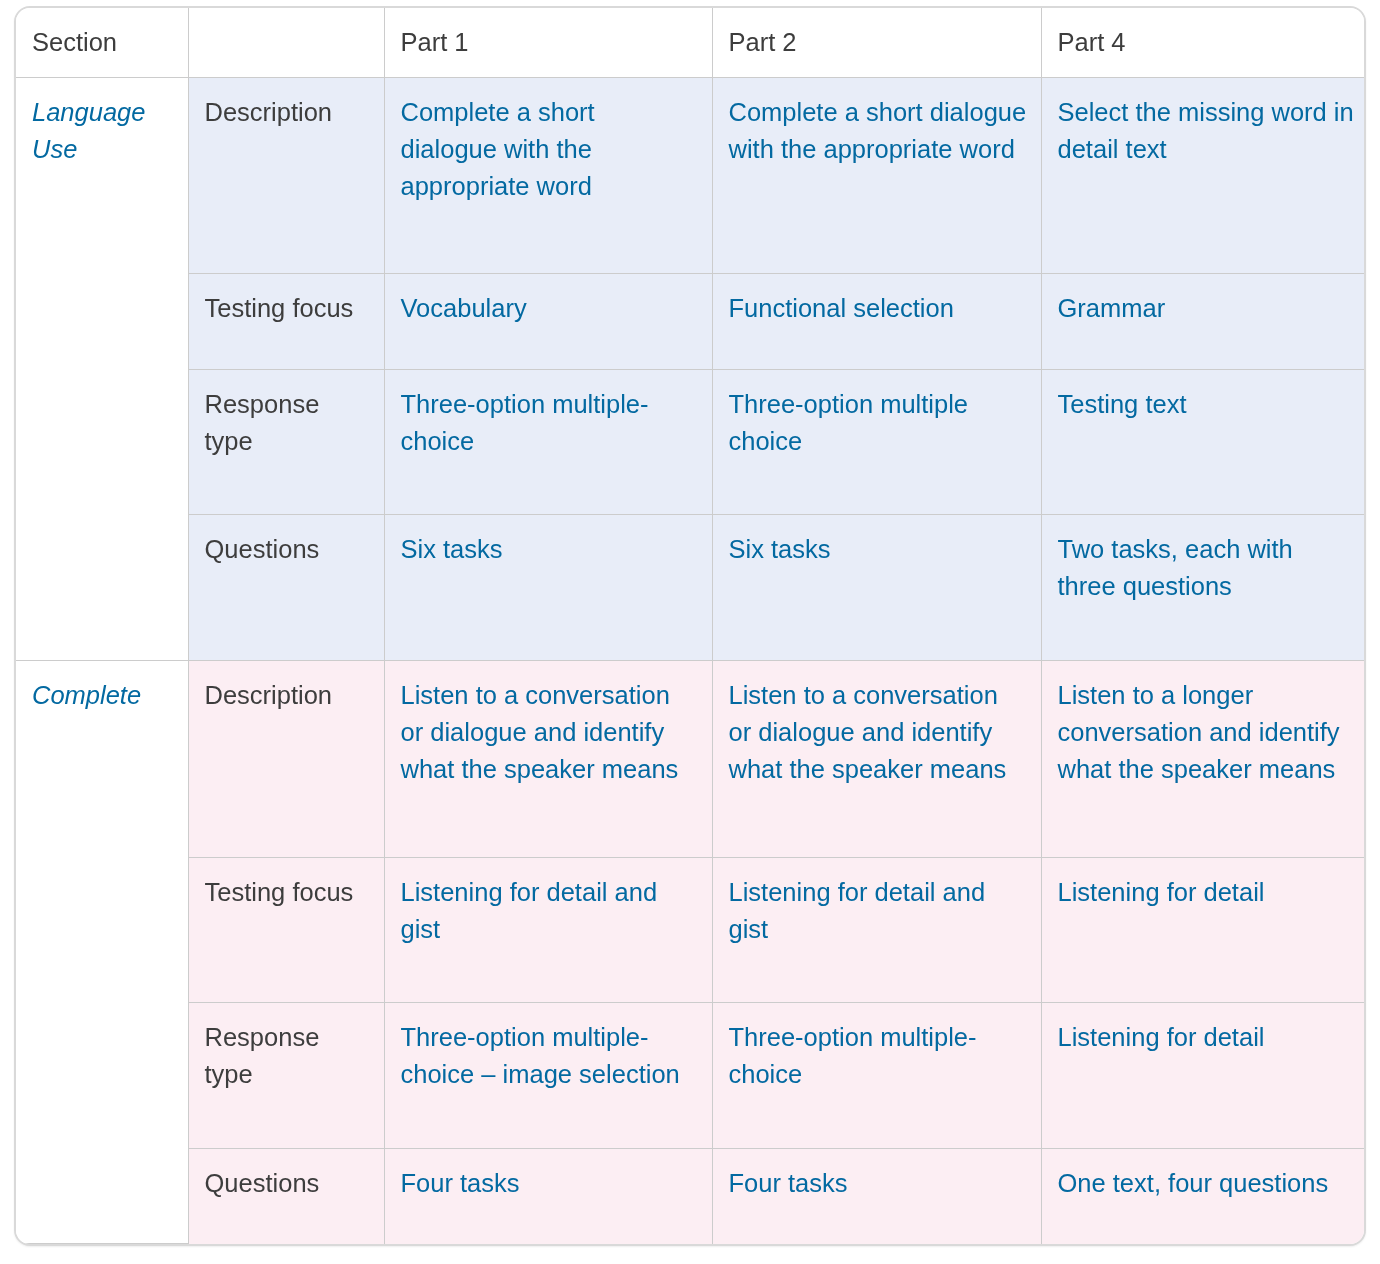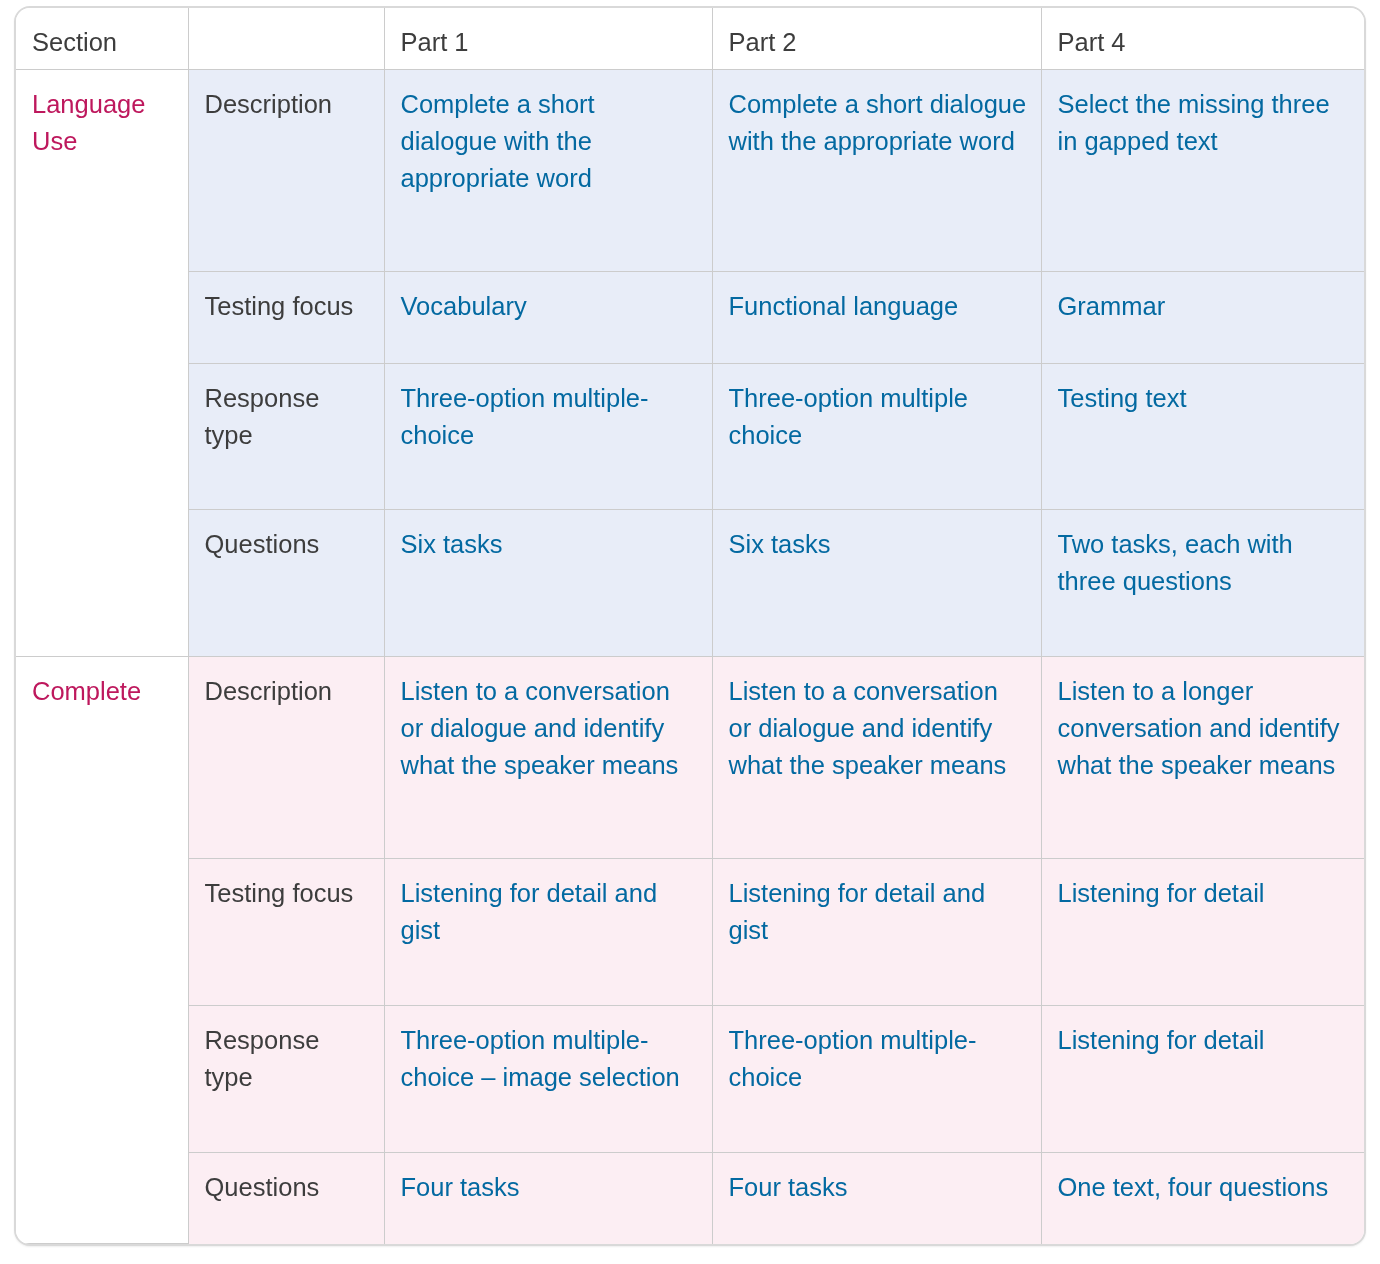--- a/index.html
+++ b/index.html
@@ -39,21 +39,21 @@
   }
 
   table.spec col.c-section { width: 172px; }
   table.spec col.c-aspect  { width: 196px; }
   table.spec col.c-p1      { width: 328px; }
   table.spec col.c-p2      { width: 329px; }
   table.spec col.c-p3      { width: 327px; }
 
   table.spec th, table.spec td {
     border: 1px solid #cccccc;
-    padding: 16px 14px 8px 16px;
+    padding: 16px 14px 16px 16px;
     vertical-align: top;
     text-align: left;
     font-weight: normal;
   }
 
   
   table.spec tr > *:first-child { border-left: none; }
   table.spec tr > *:last-child  { border-right: none; }
   table.spec thead tr > *       { border-top: none; }
   table.spec tbody tr:last-child > * { border-bottom: none; }
@@ -64,21 +64,22 @@
     background: #ffffff;
     padding-top: 20px;
     padding-bottom: 20px;
   }
 
   .section-cell {
     font-weight: bold;
     text-align: center;
     vertical-align: middle;
     background: #ffffff;
-    color: #be185d;
+    color: #0369a1;
+    font-style: italic;
   }
 
   .aspect {
     font-weight: bold;
     color: #3d3d3d;
   }
 
   .band-lang  .aspect,
   .band-lang  .val { background: #e8edf8; }
 
@@ -110,26 +111,26 @@
       </tr>
     </thead>
 
     <tbody>
 
       <tr class="band-lang">
         <td class="section-cell" rowspan="4">Language Use</td>
         <td class="aspect">Description</td>
         <td class="val">Complete a short dialogue with the appropriate word</td>
         <td class="val">Complete a short dialogue with the appropriate word</td>
-        <td class="val">Select the missing three in gapped text</td>
+        <td class="val">Select the missing word in detail text</td>
       </tr>
       <tr class="band-lang">
         <td class="aspect">Testing focus</td>
         <td class="val">Vocabulary</td>
-        <td class="val">Functional language</td>
+        <td class="val">Functional selection</td>
         <td class="val">Grammar</td>
       </tr>
       <tr class="band-lang">
         <td class="aspect">Response type</td>
         <td class="val">Three-option multiple-choice</td>
         <td class="val">Three-option multiple choice</td>
         <td class="val">Testing text</td>
       </tr>
       <tr class="band-lang">
         <td class="aspect">Questions</td>

